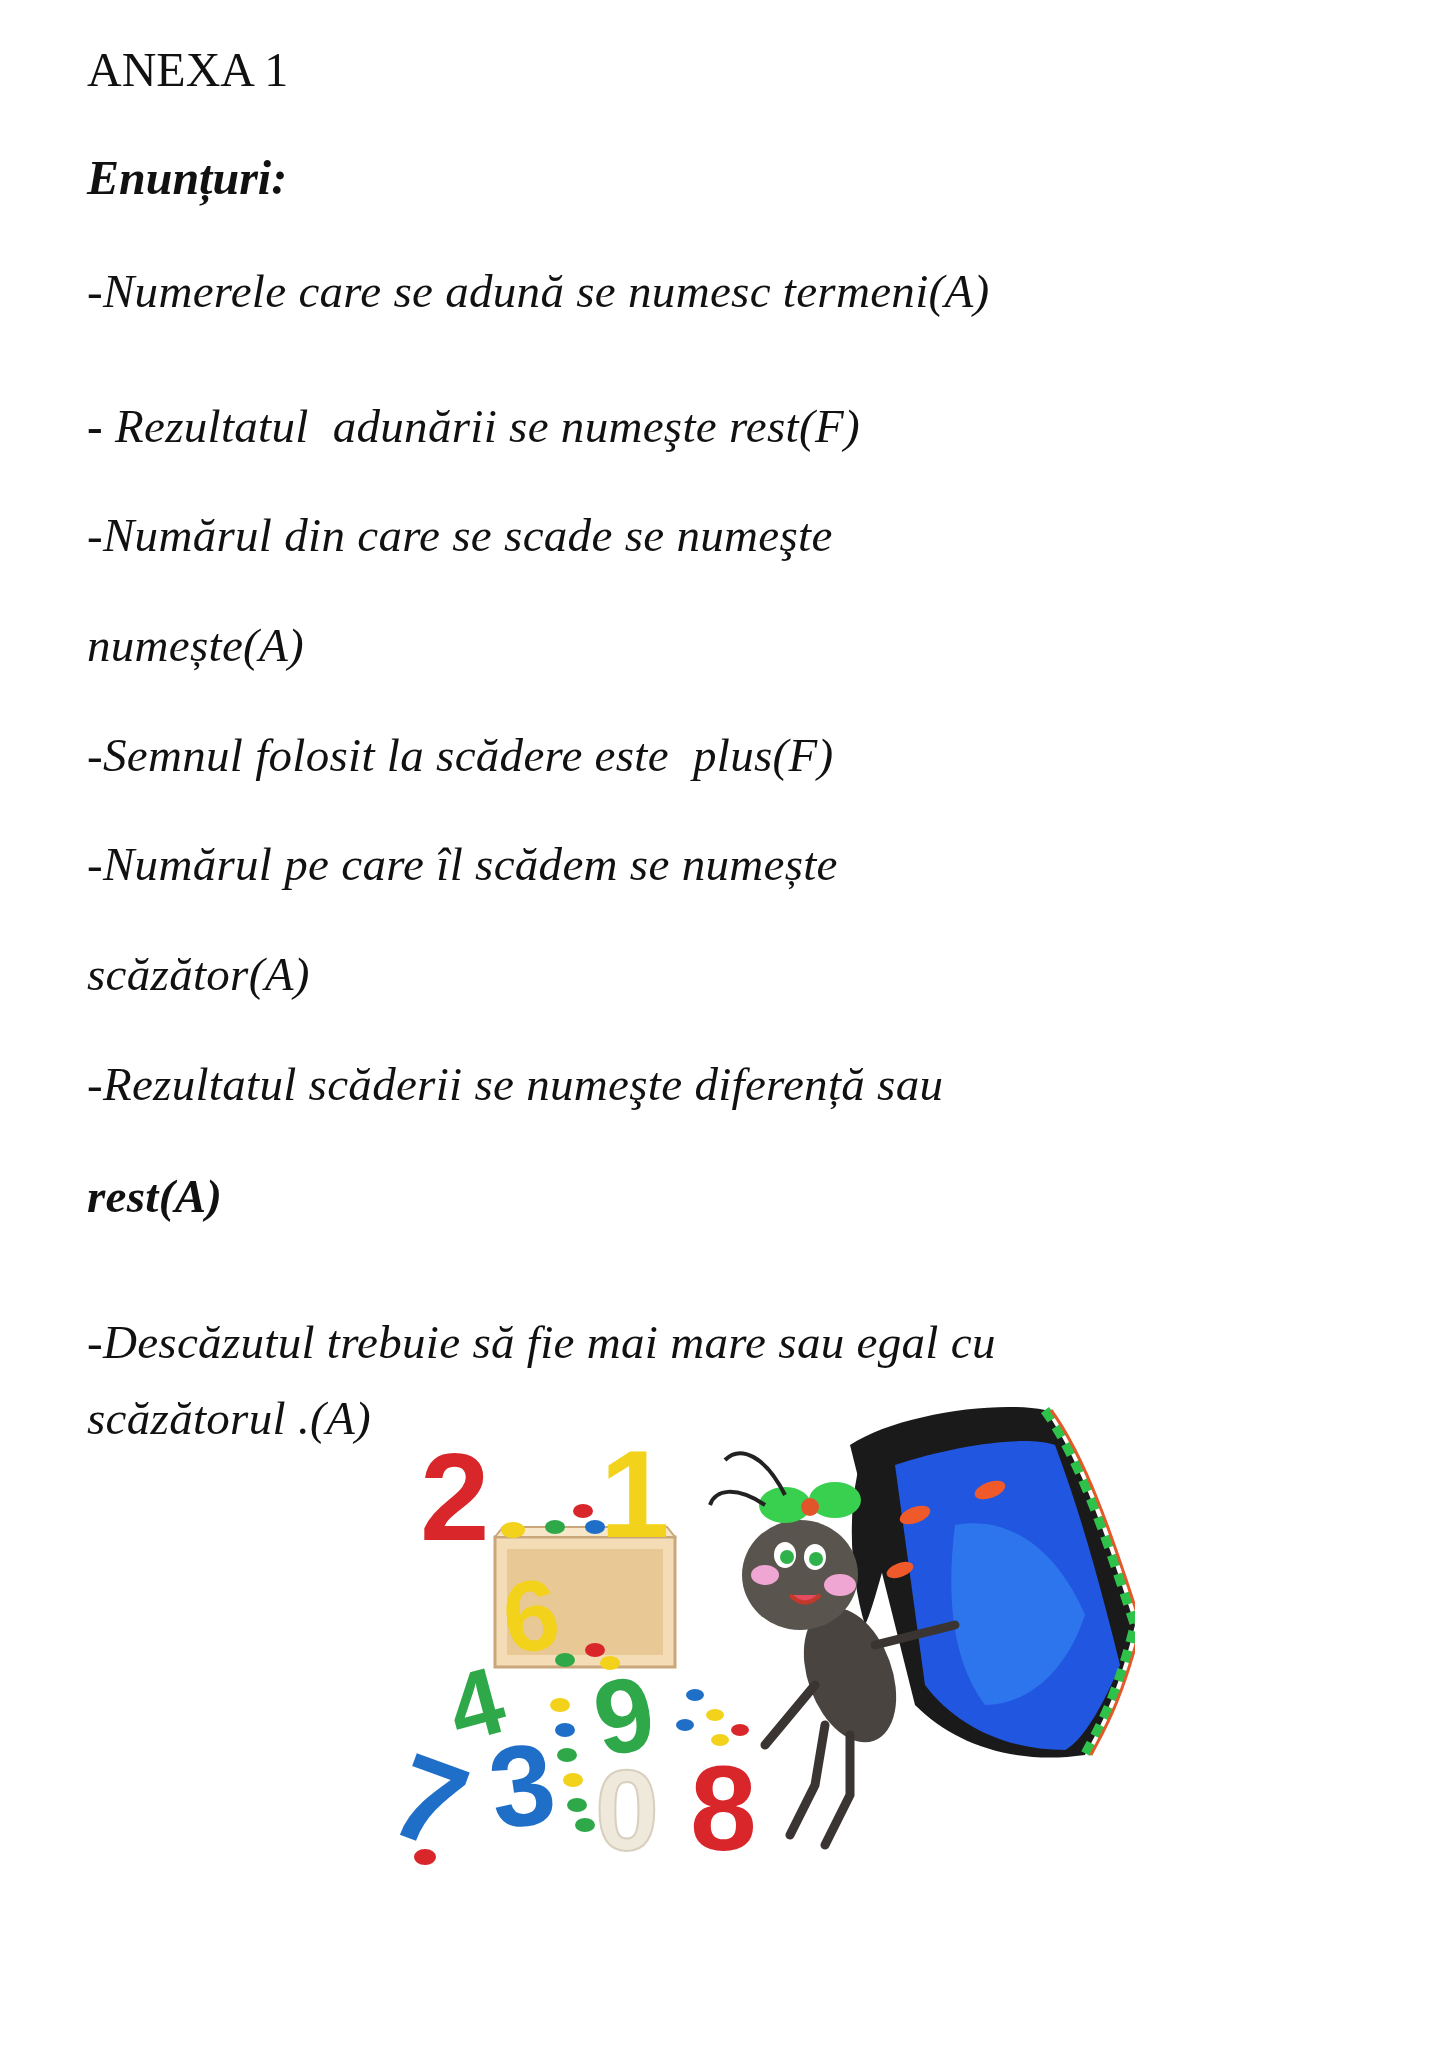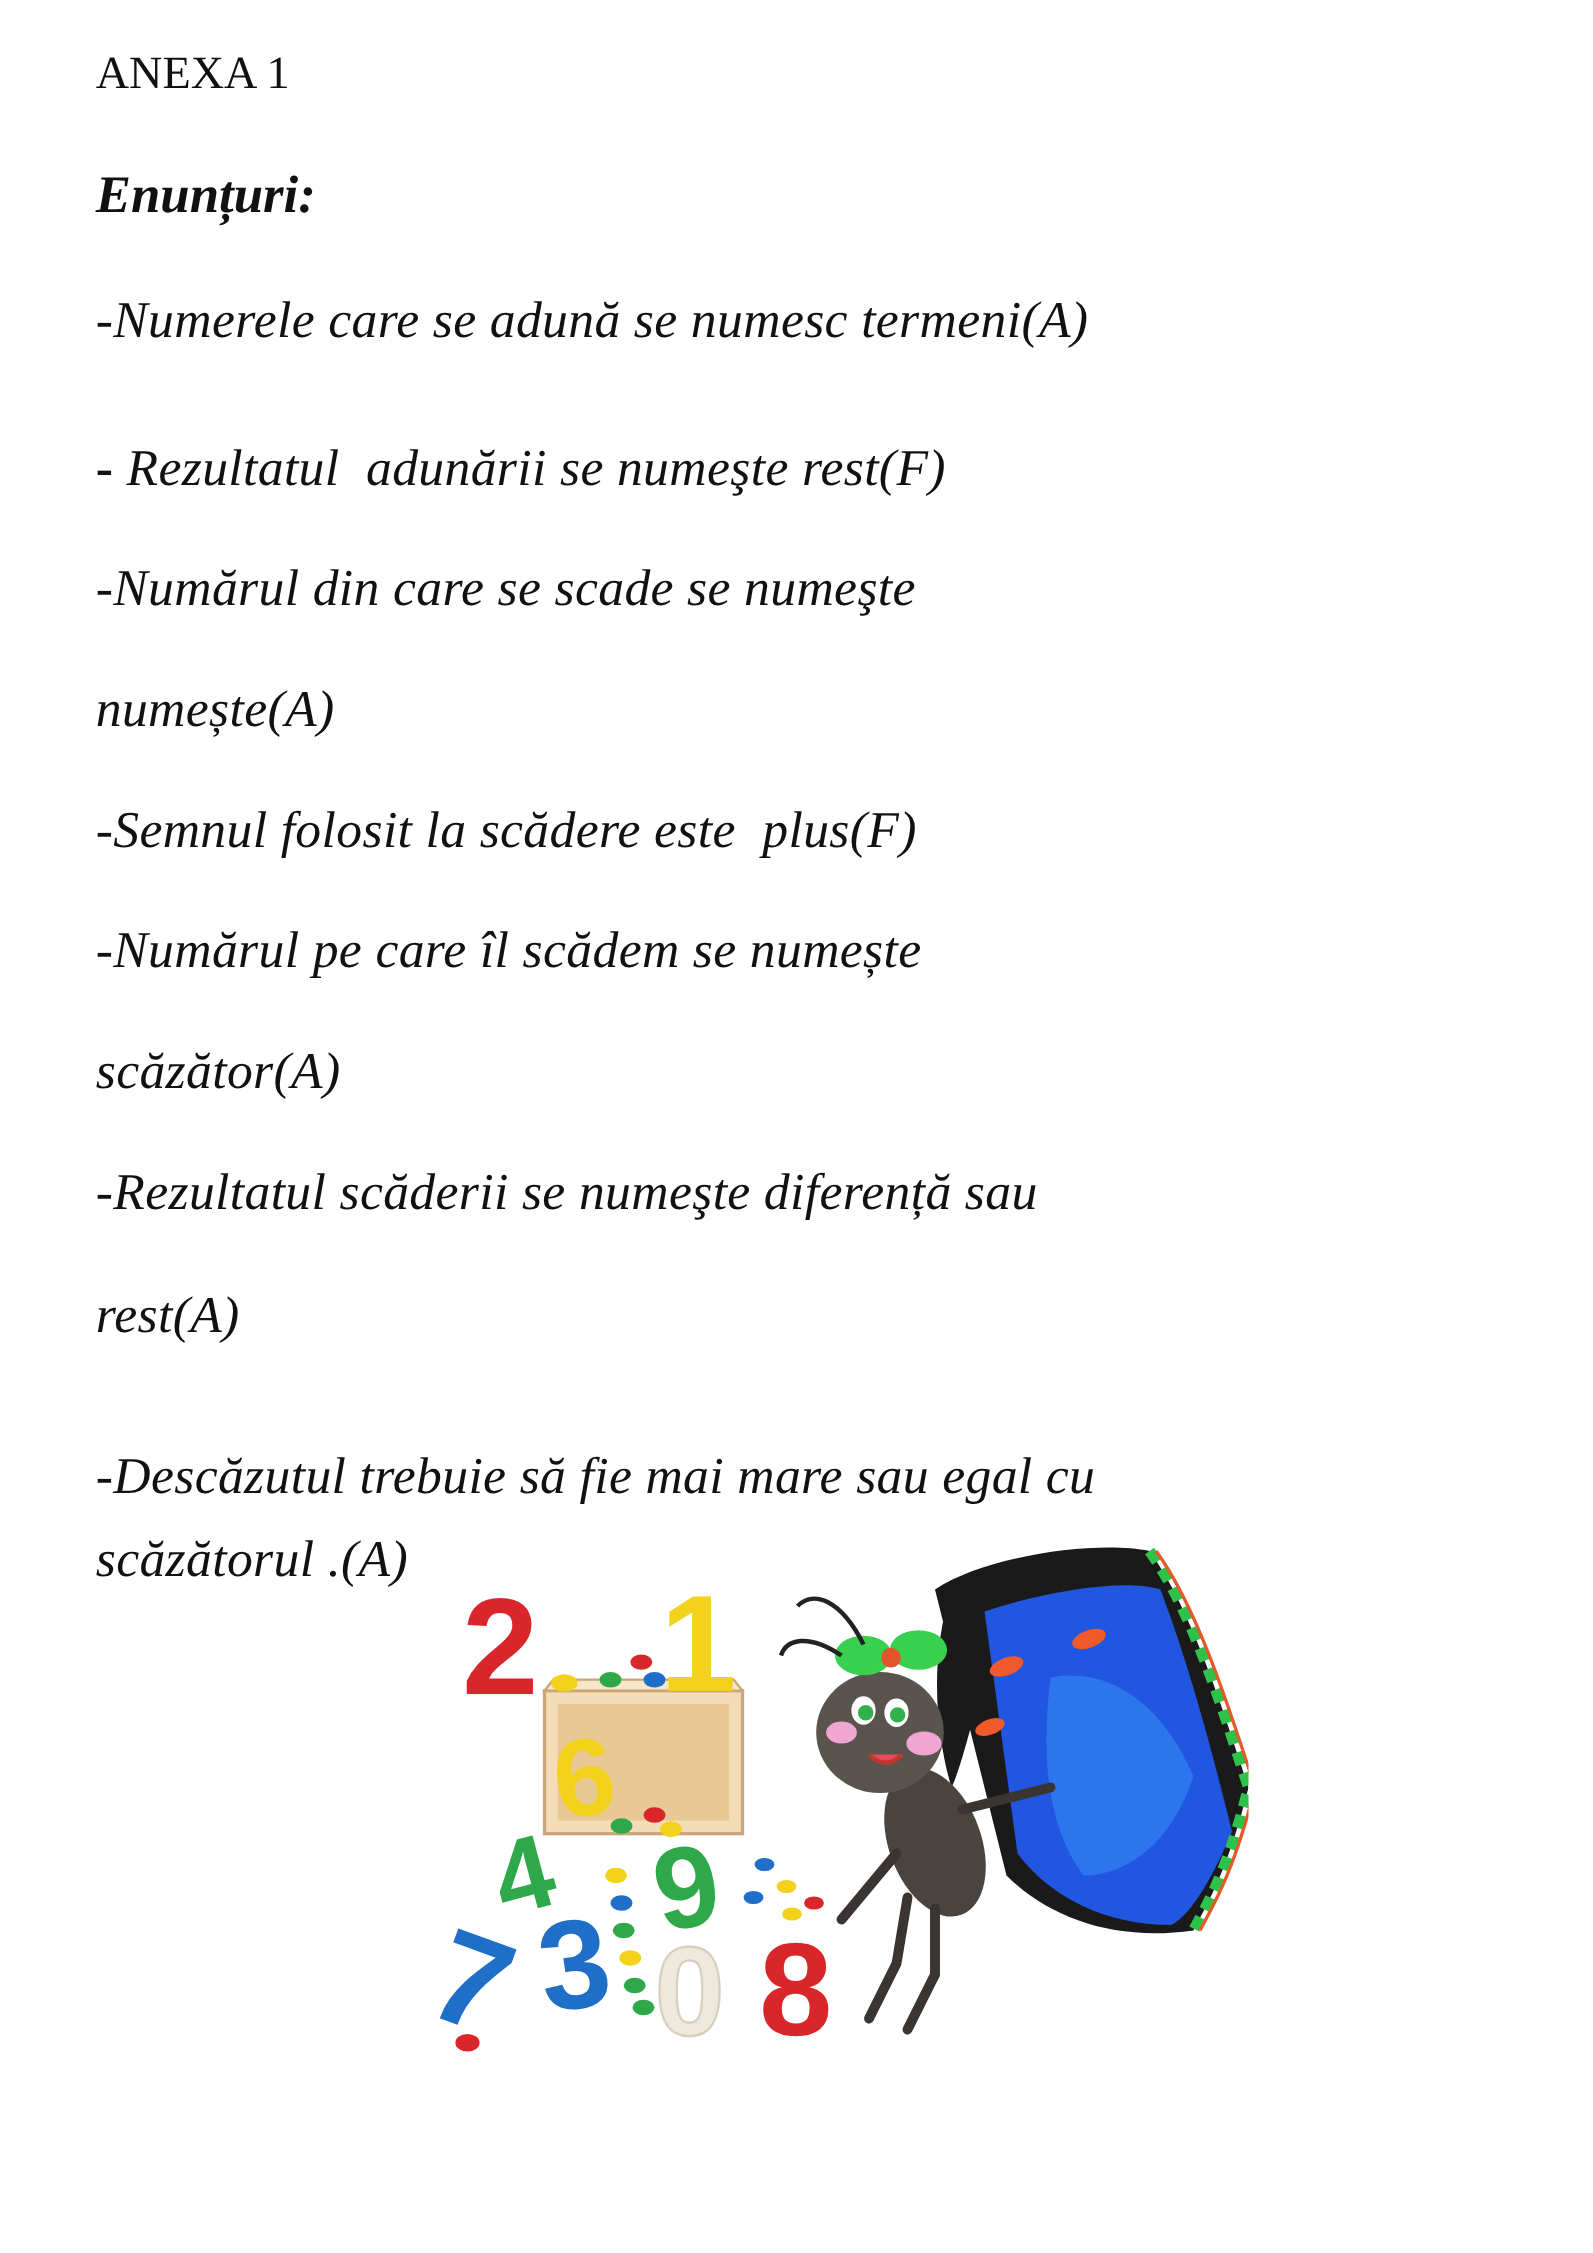--- a/index.html
+++ b/index.html
@@ -1,39 +1,39 @@
 <!DOCTYPE html>
 <html><head>
   <meta charset="utf-8">
   <style>
     html, body { margin: 0; padding: 0; background: #ffffff; }
     body { width: 1448px; height: 2048px; position: relative; overflow: hidden; font-family: "Liberation Serif", "DejaVu Serif", serif; color: #111; }
     .line { position: absolute; left: 87px; white-space: pre; line-height: 1; }
-    .title { font-size: 42px; font-style: normal; top: 46px; }
+    .title { font-size: 48px; font-style: normal; top: 46px; }
     .heading { font-size: 48px; font-weight: bold; font-style: italic; top: 154px; }
     .stmt { font-size: 47px; font-style: italic; letter-spacing: 0.3px; }
     .stmt .bold-dash { font-style: normal; font-weight: bold; }
     .illustration { position: absolute; left: 395px; top: 1405px; width: 740px; height: 500px; }
   </style>
 </head>
 <body>
 
 <div>
   <div class="line title">ANEXA 1</div>
   <div class="line heading">Enunțuri:</div>
 
   <div class="line stmt" style="top:268px;">-Numerele care se adună se numesc termeni(A)</div>
   <div class="line stmt" style="top:403px;"><span class="bold-dash">-</span><span> Rezultatul  adunării se numeşte rest(F)</span></div>
   <div class="line stmt" style="top:512px;">-Numărul din care se scade se numeşte</div>
   <div class="line stmt" style="top:622px;">numește(A)</div>
   <div class="line stmt" style="top:732px;">-Semnul folosit la scădere este  plus(F)</div>
   <div class="line stmt" style="top:841px;">-Numărul pe care îl scădem se numește</div>
   <div class="line stmt" style="top:951px;font-family:Liberation Serif, serif;">scăzător(A)</div>
   <div class="line stmt" style="top:1061px;">-Rezultatul scăderii se numeşte diferență sau</div>
-  <div class="line stmt" style="top:1173px;">rest(A)</div>
+  <div class="line stmt" style="top:1173px;font-weight:bold;">rest(A)</div>
   <div class="line stmt" style="top:1307px;margin-top:12px;">-Descăzutul trebuie să fie mai mare sau egal cu</div>
   <div class="line stmt" style="top:1395px;">scăzătorul .(A)</div>
 
   <div class="illustration">
     <svg width="740" height="500" viewBox="0 0 740 500" xmlns="http://www.w3.org/2000/svg">
 
       <g>
         <rect x="100" y="132" width="180" height="130" fill="#f3dcb6" stroke="#caa77a" stroke-width="3"></rect>
         <rect x="112" y="144" width="156" height="106" fill="#e8c996"></rect>
         <polygon points="100,132 280,132 272,122 108,122" fill="#f7e6c8" stroke="#caa77a" stroke-width="2"></polygon>

